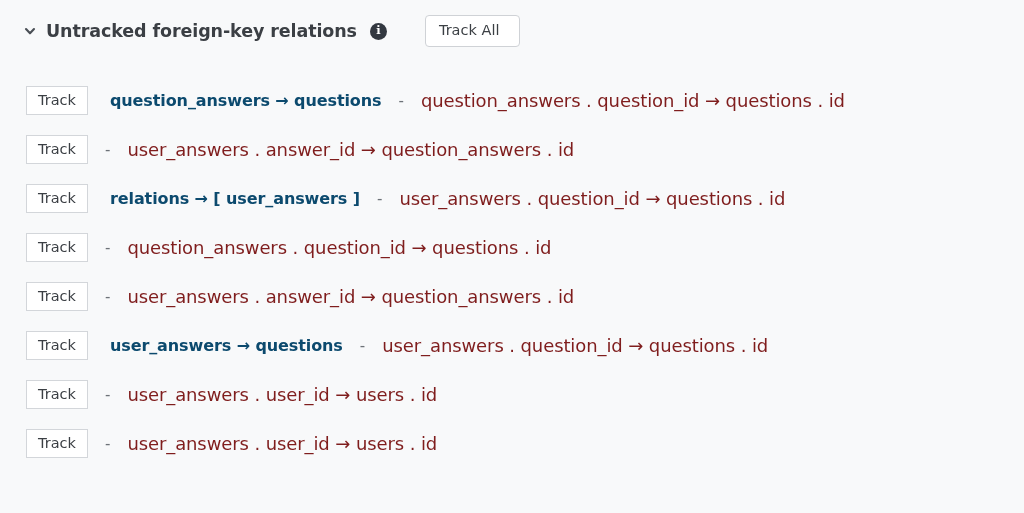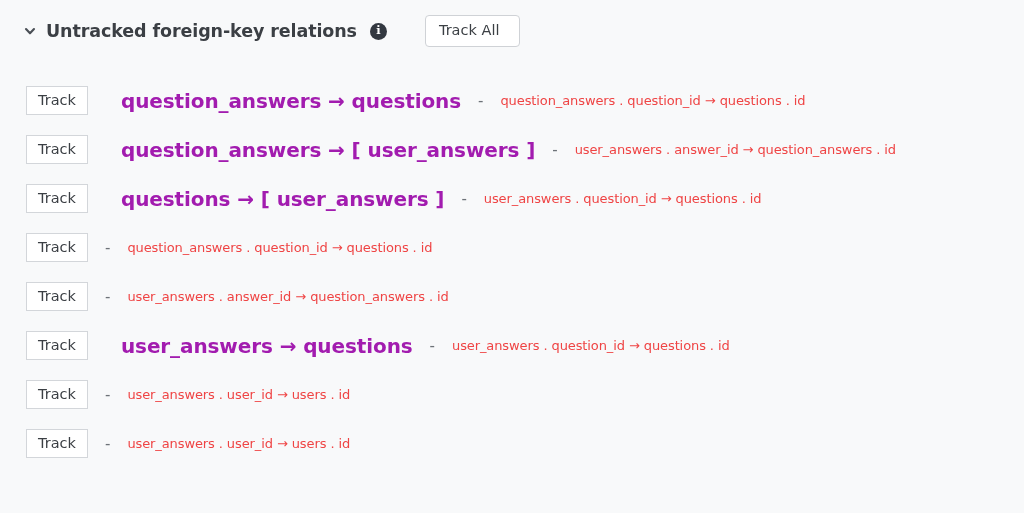--- a/index.html
+++ b/index.html
@@ -99,37 +99,37 @@
     padding: 5px 11px 6px 11px;
     font-size: 14.5px;
     color: #3b3f44;
     font-family: "DejaVu Sans", "Liberation Sans", sans-serif;
     line-height: 1.15;
     cursor: pointer;
     white-space: nowrap;
     flex: none;
   }
   .relation-name {
-    margin-left: 33px;
-    font-size: 20px;
+    margin-left: 22px;
+    font-size: 16px;
     font-weight: bold;
-    color: #a21caf;
+    color: #0c4a6e;
     white-space: nowrap;
     letter-spacing: -0.1px;
   }
   .relation-sep {
     margin-left: 17px;
     font-size: 15px;
     color: #6d7278;
     white-space: nowrap;
   }
   .relation-detail {
     margin-left: 17px;
-    font-size: 13px;
-    color: #ef4444;
+    font-size: 18px;
+    color: #7f1d1d;
     white-space: nowrap;
     letter-spacing: -0.1px;
   }
 </style>
 </head>
 <body>
 
 <div class="panel">
 
   <div class="panel-header">
@@ -147,28 +147,27 @@
 
     <div class="relation-row">
       <button class="track-button">Track</button>
       <span class="relation-name">question_answers → questions</span>
       <span class="relation-sep">-</span>
       <span class="relation-detail">question_answers . question_id   →  questions . id</span>
     </div>
 
     <div class="relation-row">
       <button class="track-button">Track</button>
-      <span class="relation-name">question_answers → [ user_answers ]</span>
       <span class="relation-sep">-</span>
       <span class="relation-detail">user_answers . answer_id   →  question_answers . id</span>
     </div>
 
     <div class="relation-row">
       <button class="track-button">Track</button>
-      <span class="relation-name">questions → [ user_answers ]</span>
+      <span class="relation-name">relations → [ user_answers ]</span>
       <span class="relation-sep">-</span>
       <span class="relation-detail">user_answers . question_id   →  questions . id</span>
     </div>
 
     <div class="relation-row">
       <button class="track-button">Track</button>
       <span class="relation-sep">-</span>
       <span class="relation-detail">question_answers . question_id   →  questions . id</span>
     </div>
 

